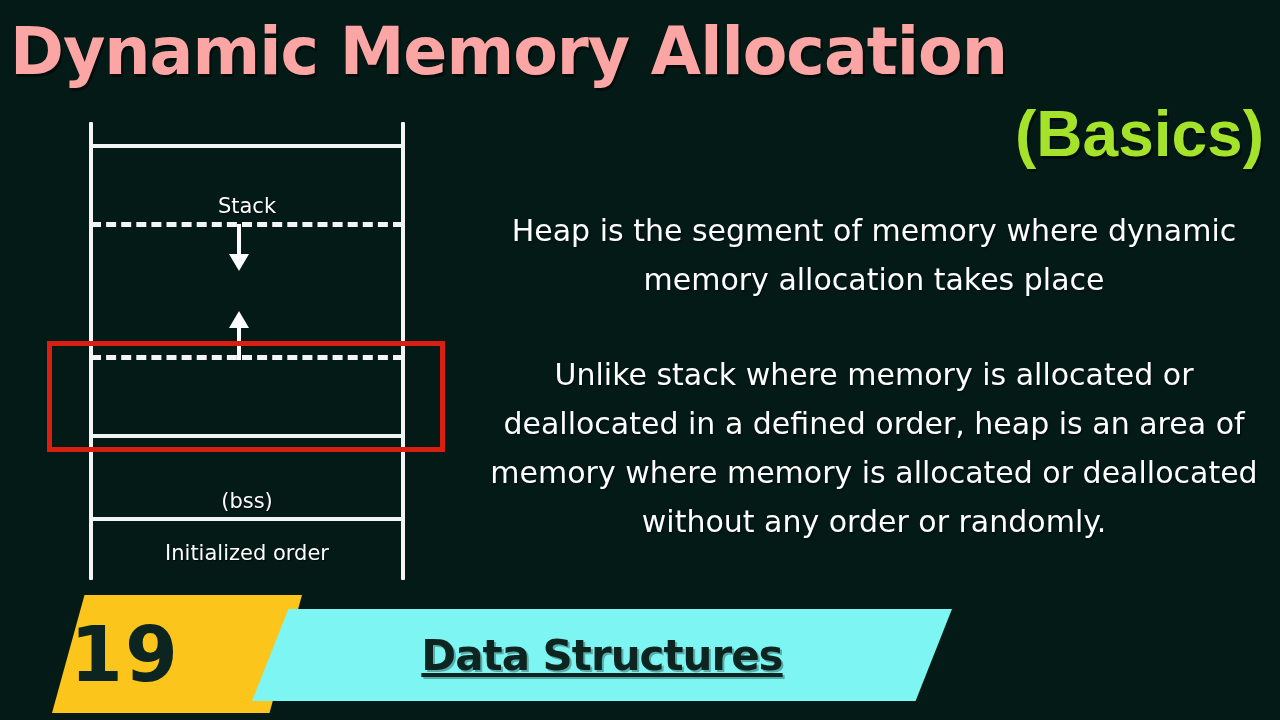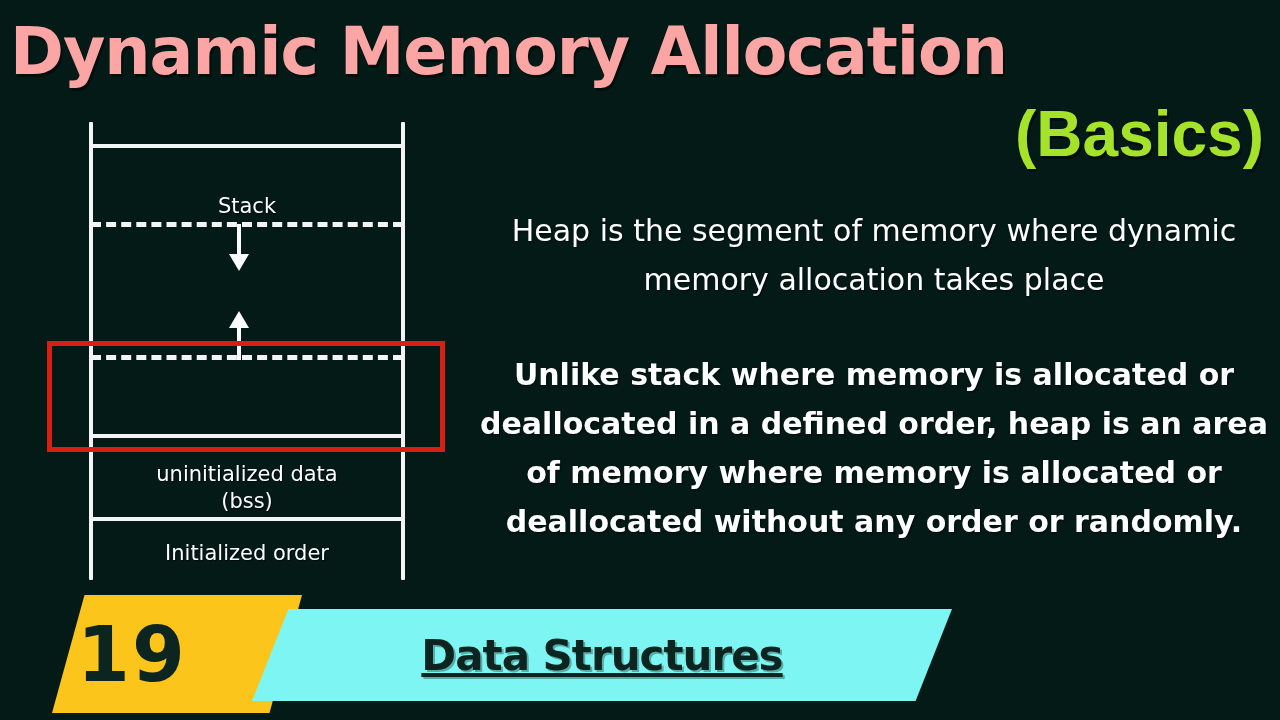--- a/index.html
+++ b/index.html
@@ -69,39 +69,38 @@
   
   .body-text{
     position:absolute;left:479px;top:206px;width:790px;
     color:#fdfefe;
     font-family:"DejaVu Sans", sans-serif;
     font-size:30px;
     line-height:49px;
     text-shadow:1px 1px 2px rgba(0,0,0,.55);
   }
   .para{margin:0 0 46px 0;text-align:center;}
-  .para:last-child{margin-bottom:12px;font-weight:bold;}
+  .para:last-child{margin-bottom:12px;}
 
   
   .banner{position:absolute;left:0;bottom:0;width:1280px;height:125px;}
 
   .num-badge{
     position:absolute;left:52px;top:0px;width:250px;height:118px;
     background:#fcc51c;
     clip-path:polygon(13% 0%, 100% 0%, 87% 100%, 0% 100%);
   }
   .num-badge-text{
     position:absolute;left:0;top:0;width:250px;height:118px;
     display:flex;align-items:center;justify-content:center;
     color:#0d2520;
     font-family:"DejaVu Sans", sans-serif;
     font-weight:bold;
     font-size:76px;
     letter-spacing:2px;
-    padding-left:7px;
   }
 
   .series-banner{
     position:absolute;left:252px;top:14px;width:700px;height:92px;
     background:#7df5f2;
     clip-path:polygon(5.2% 0%, 100% 0%, 94.8% 100%, 0% 100%);
   }
   .series-text{
     position:absolute;left:252px;top:14px;width:700px;height:92px;
     display:flex;align-items:center;justify-content:center;
@@ -131,21 +130,20 @@
 
     <div class="h-dash" style="top:222px;"></div>
 
     <div class="h-dash" style="top:355px;"></div>
 
     <div class="h-solid" style="top:434px;"></div>
 
     <div class="h-solid" style="top:517px;"></div>
 
     <div class="seg-label" style="top:167px;margin-top:26px;">Stack</div>
-    <div class="seg-label" style="top:461px;">uninitialized data</div>
     <div class="seg-label" style="top:488px;">(bss)</div>
     <div class="seg-label" style="top:540px;">Initialized order</div>
 
     <div class="arrow" style="top:224px;height:32px;"></div>
     <div class="arrow-head down" style="top:254px;"></div>
 
     <div class="arrow" style="top:328px;height:32px;"></div>
     <div class="arrow-head up" style="top:311px;"></div>
 
     <div class="redbox"></div>

